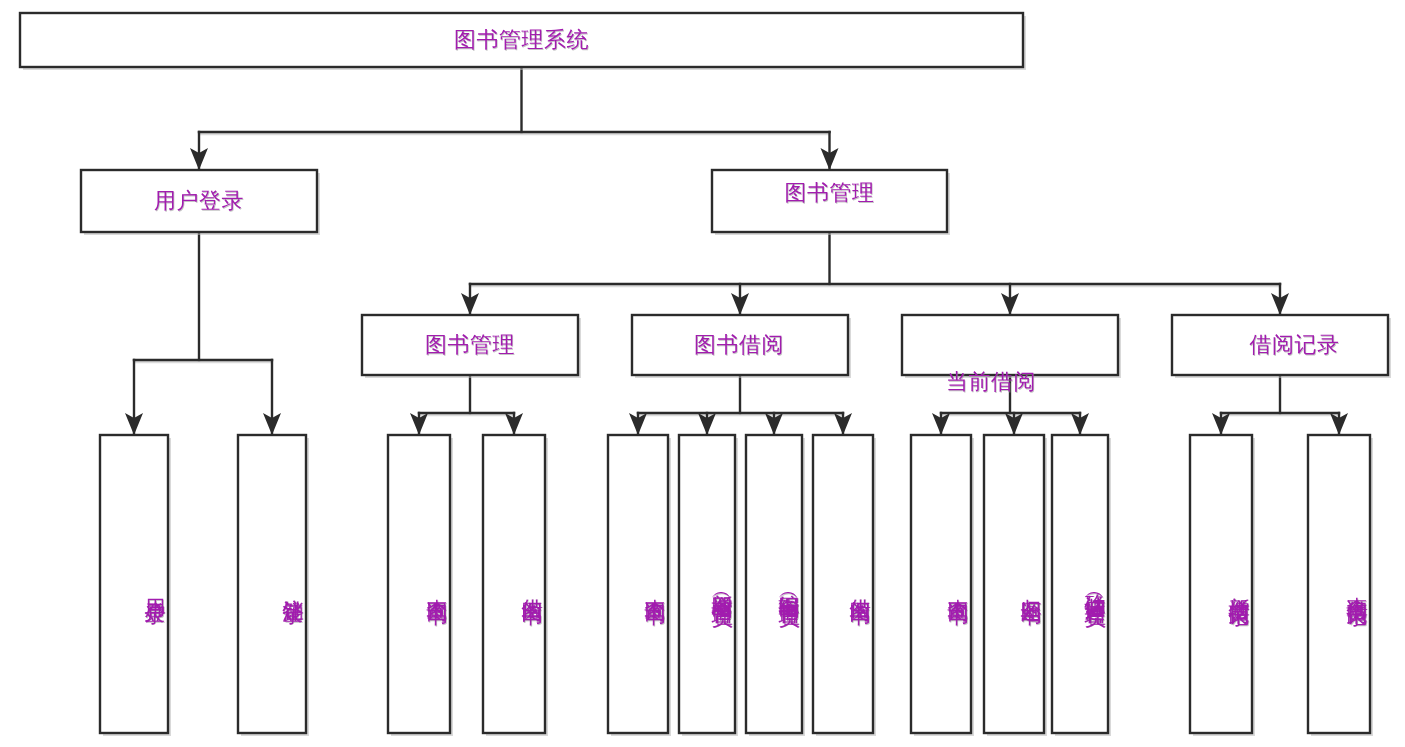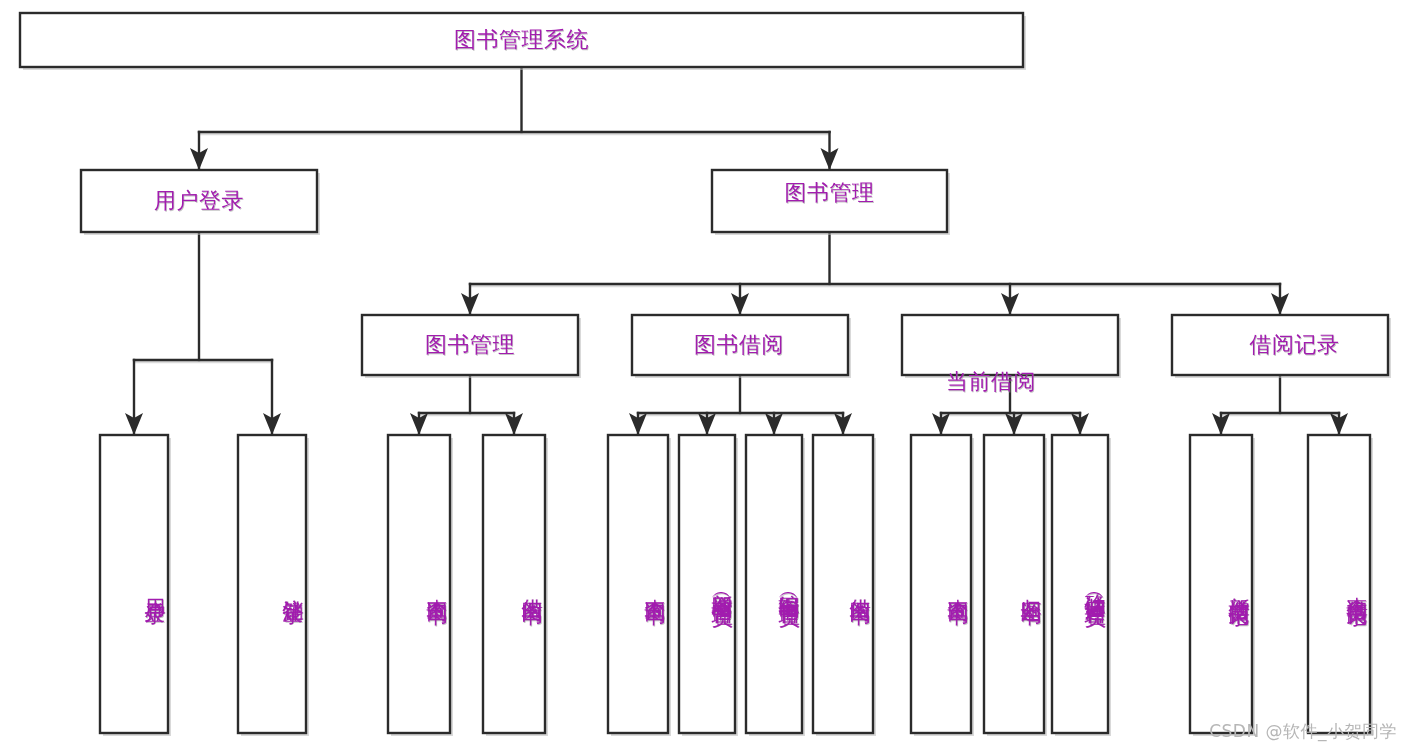--- a/index.html
+++ b/index.html
@@ -216,15 +216,14 @@
       <div class="node-label vertical" style="left: 679px; top: 435px; width: 56px; height: 298px;">新增图书（管理员）</div>
       <div class="node-label vertical" style="left: 746px; top: 435px; width: 56px; height: 298px;">编辑图书（管理员）</div>
       <div class="node-label vertical" style="left: 813px; top: 435px; width: 60px; height: 298px;">借阅图书</div>
       <div class="node-label vertical" style="left: 911px; top: 435px; width: 60px; height: 298px;">查询图书</div>
       <div class="node-label vertical" style="left: 984px; top: 435px; width: 60px; height: 298px;">归还图书</div>
       <div class="node-label vertical" style="left: 1052px; top: 435px; width: 56px; height: 298px;">确认归还（管理员）</div>
       <div class="node-label vertical" style="left: 1190px; top: 435px; width: 62px; height: 298px;">新增借阅记录</div>
       <div class="node-label vertical" style="left: 1308px; top: 435px; width: 62px; height: 298px;">查询借阅记录</div>
     </div>
 
-  <div class="watermark">CSDN @软件_小贺同学</div>
 
 </div>
 
 </body></html>

